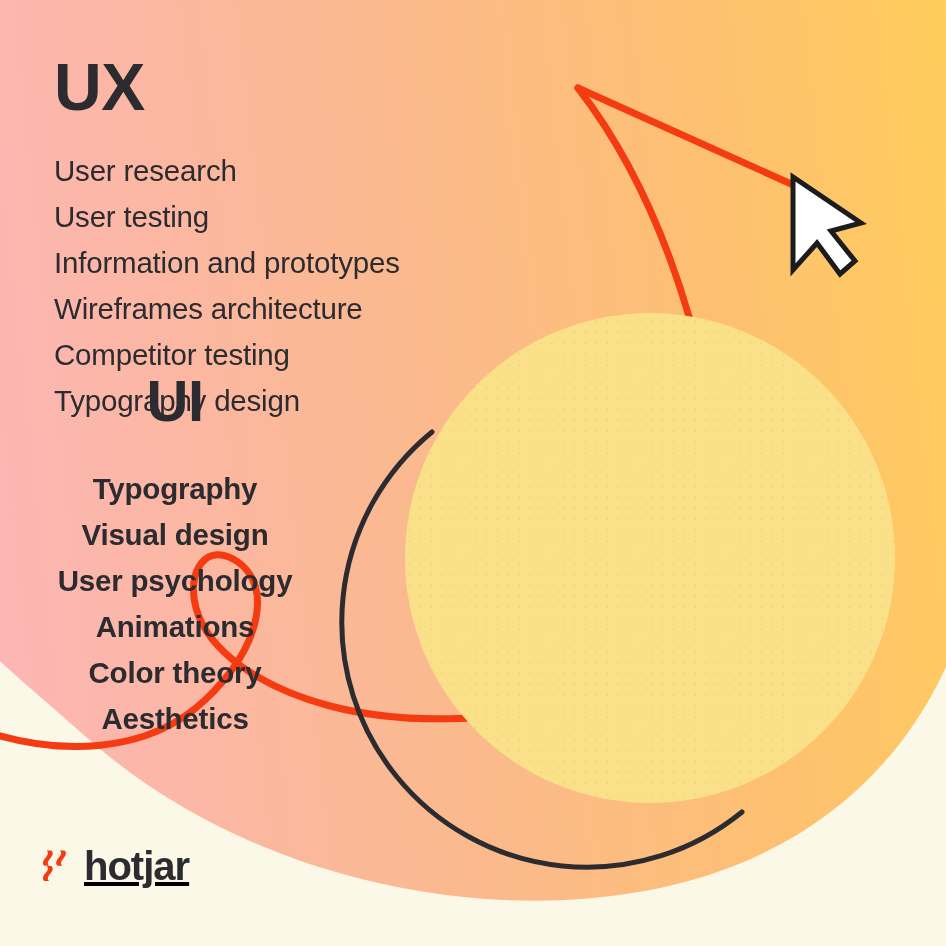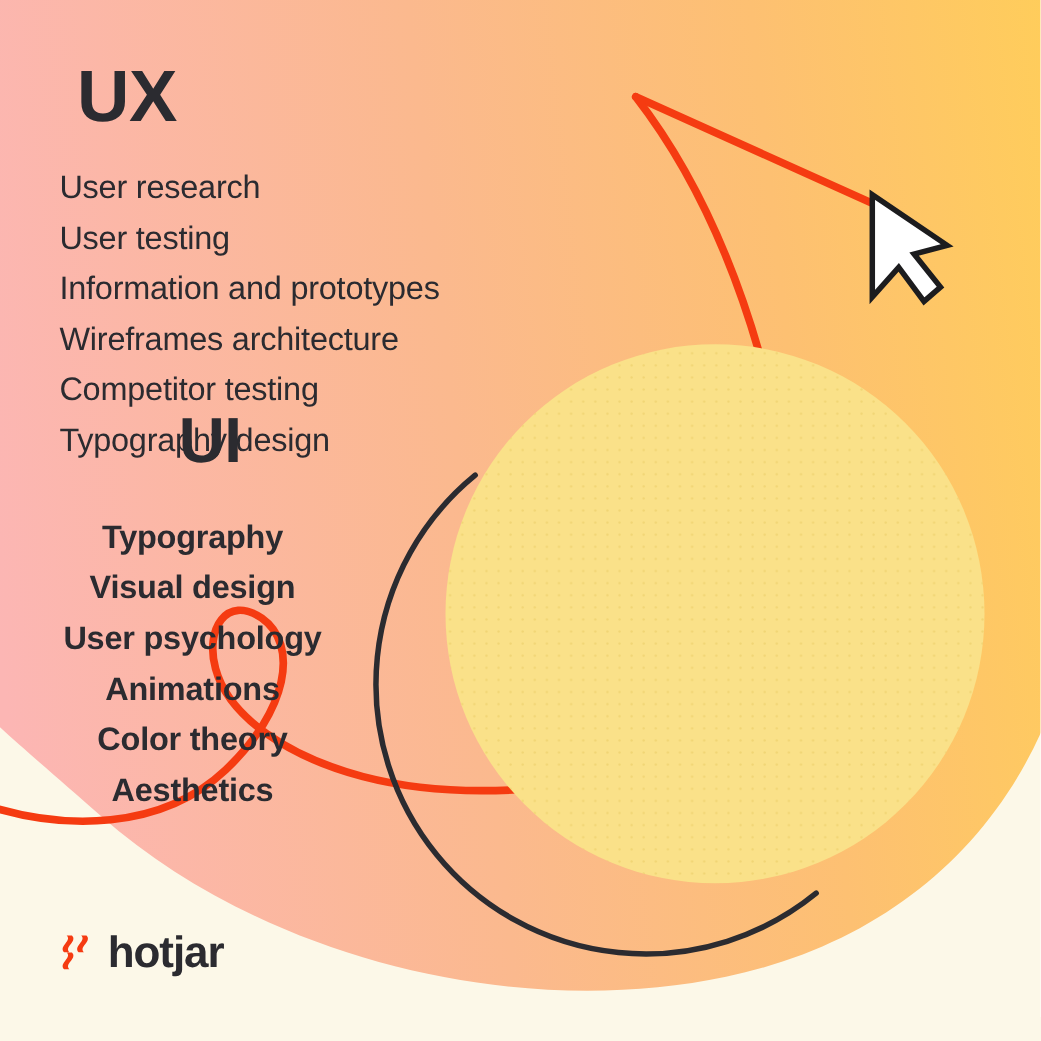--- a/index.html
+++ b/index.html
@@ -6,21 +6,21 @@
   #stage{
     position:relative;
     width:946px;height:946px;
     overflow:hidden;
     background:#FCF8E8;
     font-family:"Liberation Sans", sans-serif;
     -webkit-font-smoothing:antialiased;
   }
   #bg-svg{position:absolute;inset:0;width:946px;height:946px;display:block;}
 
-  .txt{position:absolute;color:#2B2B30;white-space:nowrap;margin-left:16px;}
+  .txt{position:absolute;color:#2B2B30;white-space:nowrap;}
 
   
   #ux-heading{
     left:54px;top:52px;
     font-size:66px;line-height:70px;
     font-weight:700;letter-spacing:-0.5px;
   }
   #ux-list{
     position:absolute;left:54px;top:148px;
     margin:0;padding:0;list-style:none;
@@ -51,22 +51,22 @@
   #ui-list li{
     color:#2B2B30;
     font-size:29.5px;
     line-height:46px;
     font-weight:700;
     letter-spacing:-0.2px;
   }
 
   
   #logo{
-    position:absolute;left:54px;top:846px;
-    display:flex;align-items:center;gap:12px;
+    position:absolute;left:40px;top:846px;
+    display:flex;align-items:center;gap:12px;text-decoration:underline;
   }
   #logo-mark{width:32px;height:34px;display:block;}
   #logo-word{
     font-size:40px;line-height:40px;
     font-weight:700;color:#2B2B30;letter-spacing:-1px;
   }
 </style>
 </head>
 <body>
 

